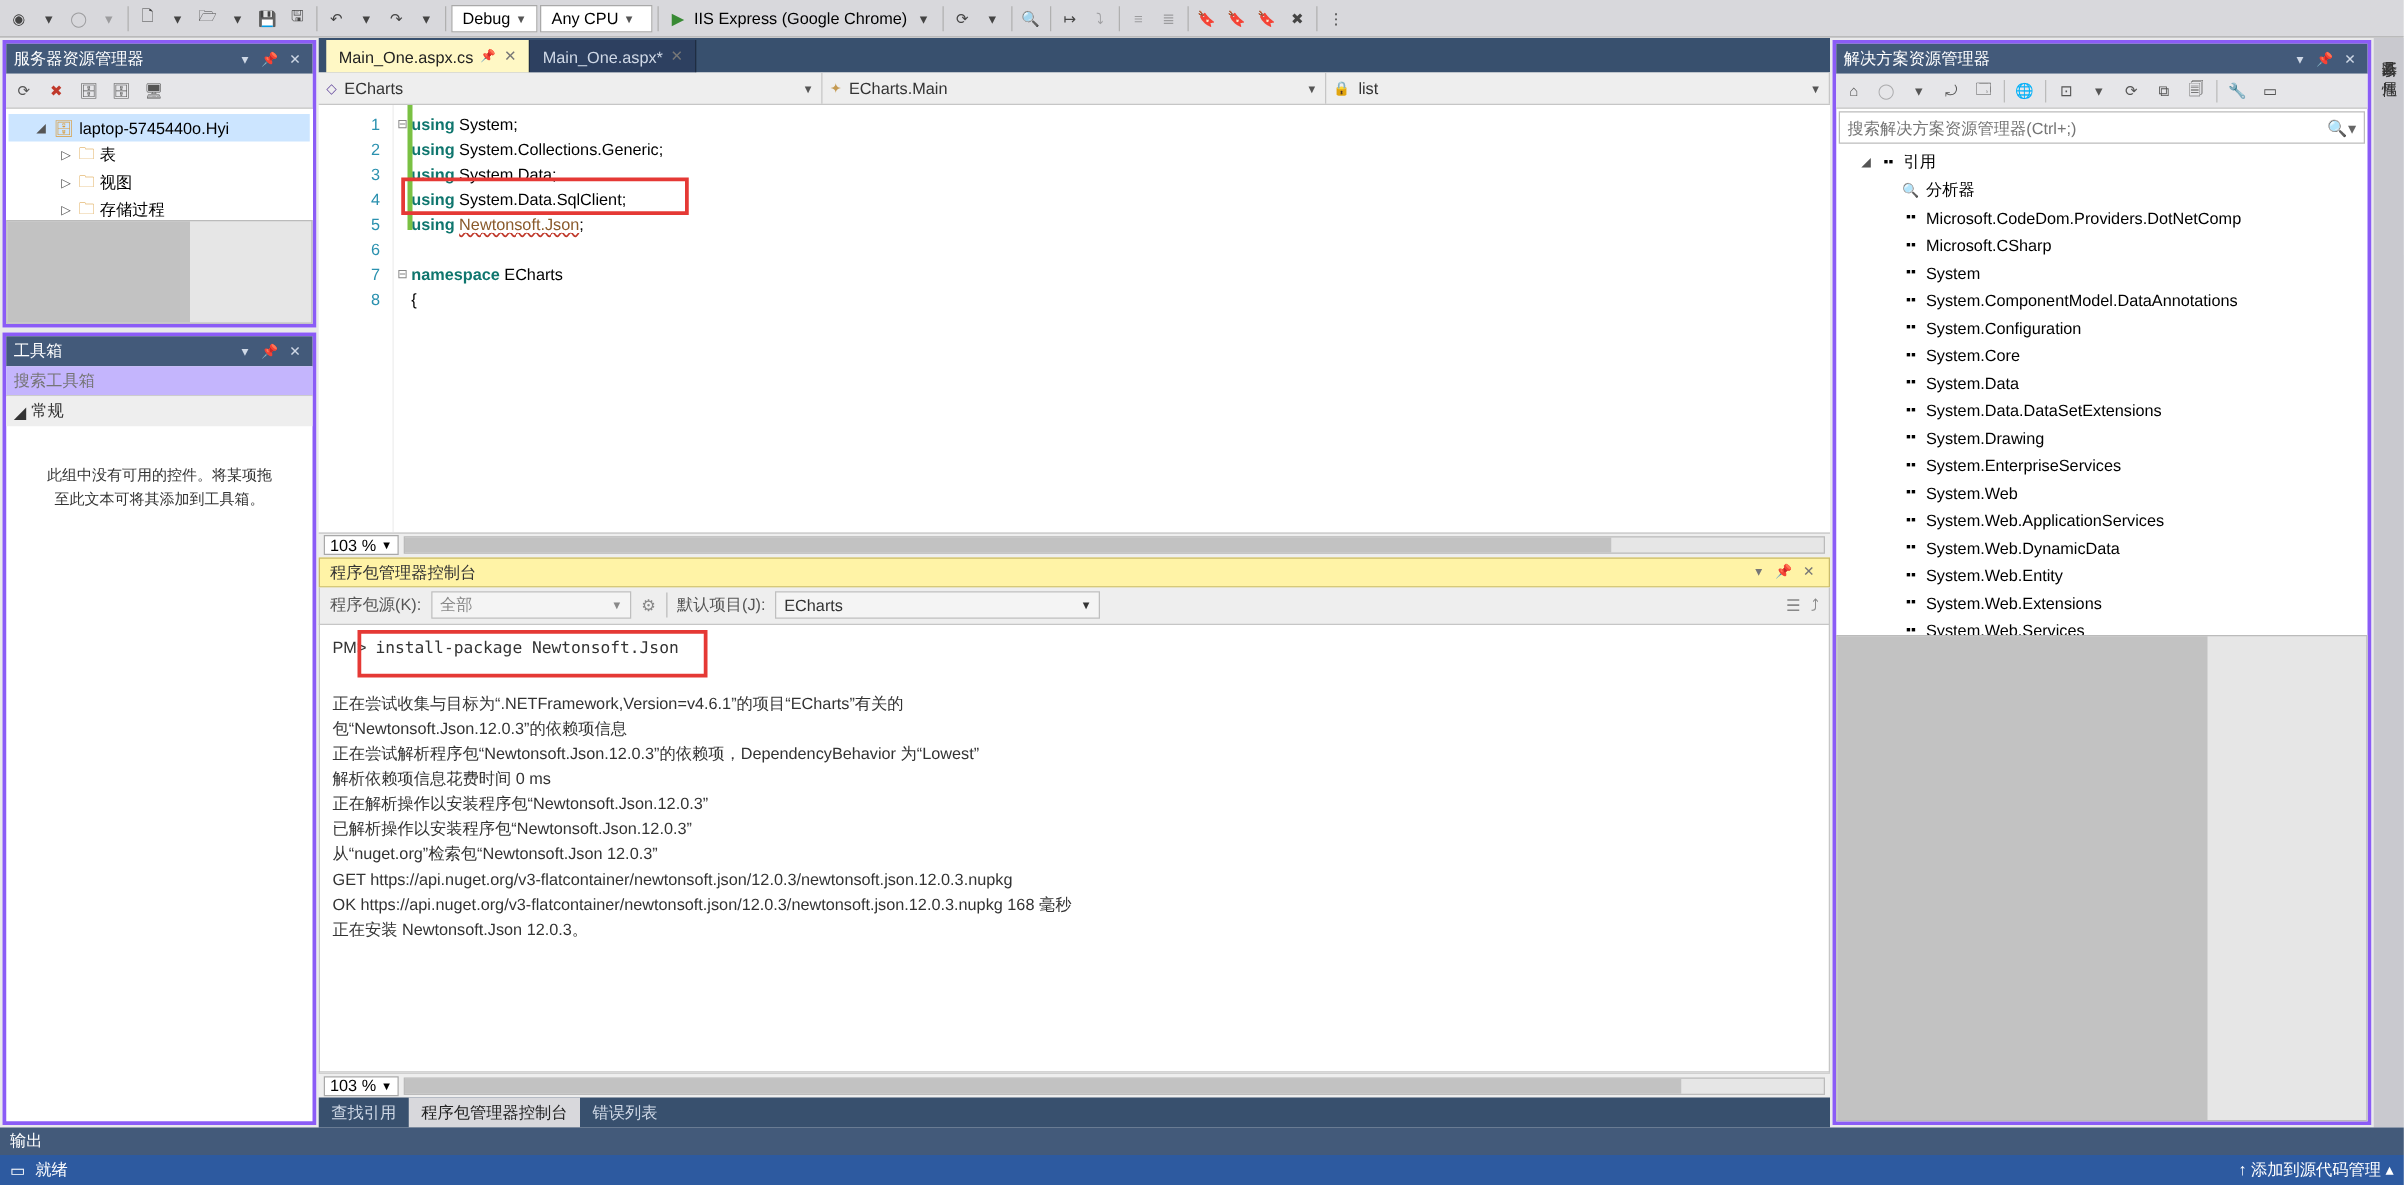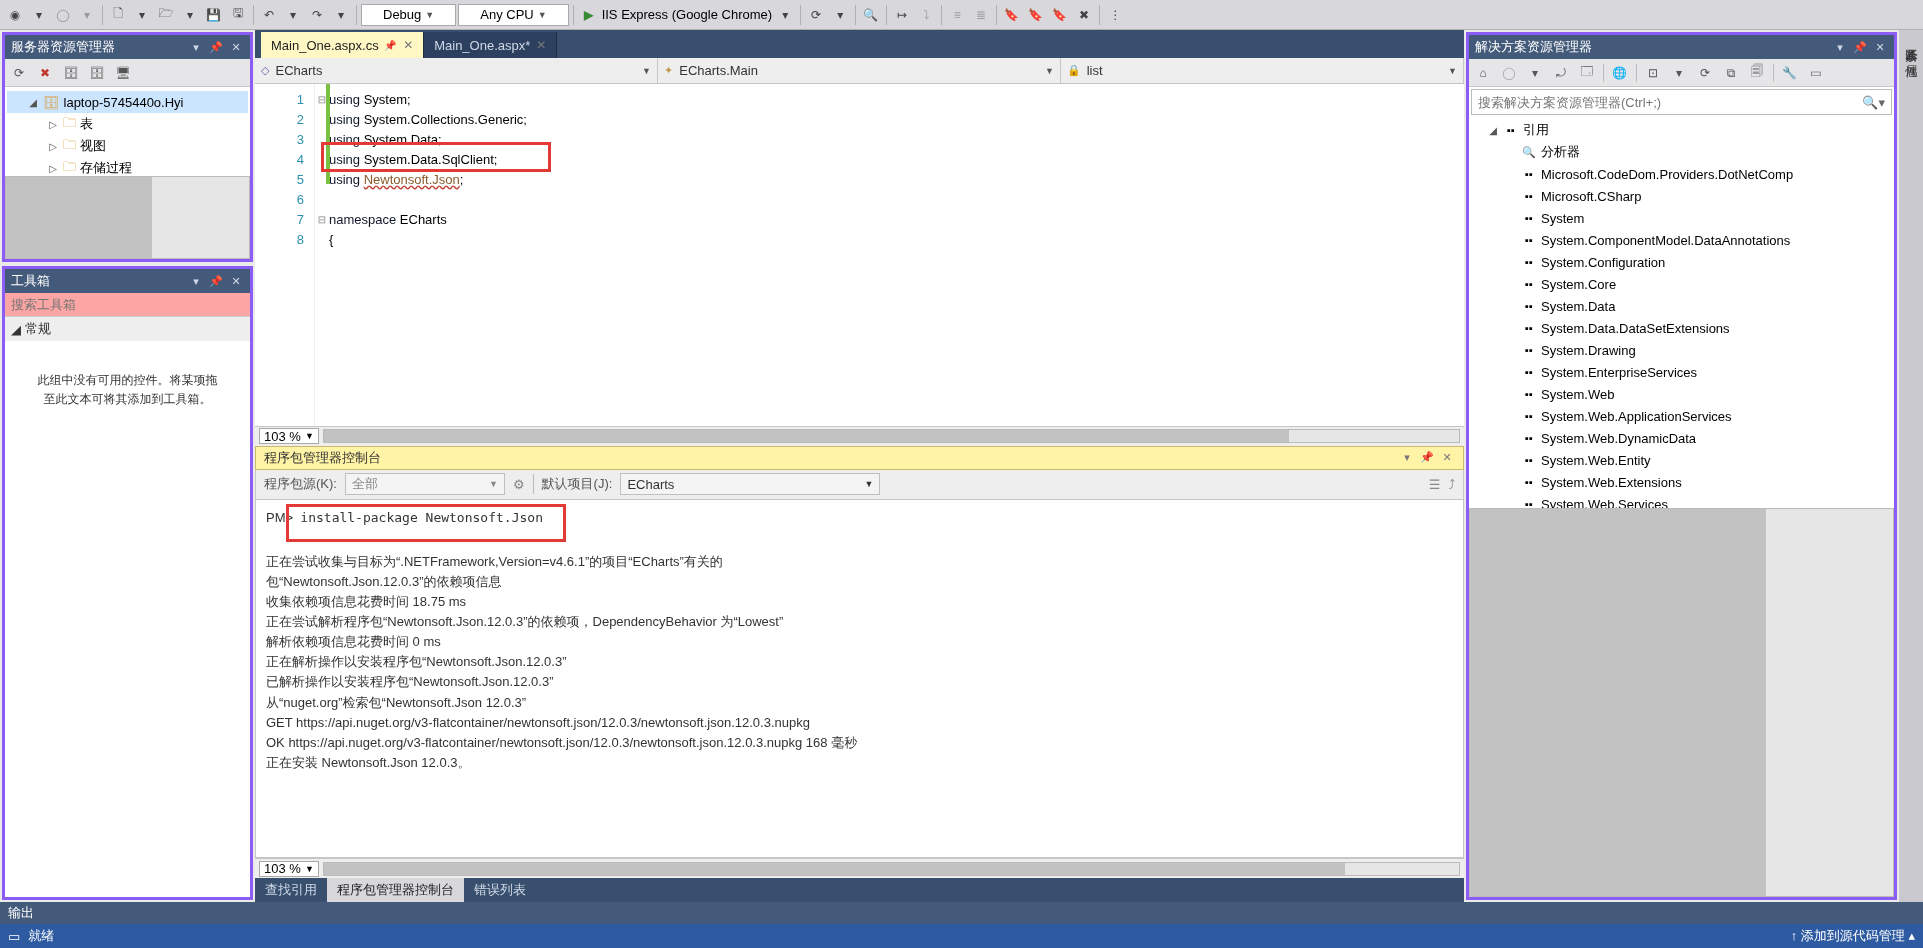--- a/index.html
+++ b/index.html
@@ -3,21 +3,21 @@
 <meta charset="utf-8">
 <style>
 * { margin:0; padding:0; box-sizing:border-box; font-family:"Microsoft YaHei","Segoe UI",sans-serif; font-size:13px; }
 body { background:#fff; overflow:hidden; }
 .root { width:1923px; height:948px; display:flex; flex-direction:column; background:#eaeaeb; }
 
 
 .toolbar { height:30px; background:#d8d8dc; border-bottom:1px solid #b0b0b0; display:flex; align-items:center; padding:0 4px; gap:2px; }
 .tbtn { width:22px; height:22px; display:flex; align-items:center; justify-content:center; color:#444; font-size:12px; }
 .tsep { width:1px; height:20px; background:#b0b0b0; margin:0 2px; }
-.tcombo { height:22px; border:1px solid #a9a9a9; background:#fff; padding:0 21px; display:flex; align-items:center; gap:4px; }
+.tcombo { height:22px; border:1px solid #a9a9a9; background:#fff; padding:0 8px; display:flex; align-items:center; gap:4px; }
 .tcombo .arrow { font-size:9px; color:#555; }
 .play { color:#388a34; font-weight:bold; }
 
 
 .main { flex:1; display:flex; min-height:0; }
 .leftcol { width:255px; display:flex; flex-direction:column; }
 .centercol { flex:1; display:flex; flex-direction:column; min-width:0; }
 .rightcol { width:435px; display:flex; flex-direction:column; }
 .farright { width:24px; background:#c9c9cf; display:flex; flex-direction:column; align-items:center; padding-top:6px; gap:8px; }
 .farright .vtab { writing-mode:vertical-rl; font-size:12px; color:#333; padding:4px 2px; }
@@ -34,21 +34,21 @@
 
 .tree { padding:4px 2px; font-size:13px; }
 .tree-row { display:flex; align-items:center; height:22px; gap:4px; padding-left:4px; white-space:nowrap; }
 .tree-row .tw { width:12px; display:inline-block; text-align:center; color:#555; font-size:10px; }
 .tree-row .ficon { color:#d99b39; }
 .tree-row.sel { background:#cce5ff; }
 .indent1 { padding-left:20px; }
 .indent2 { padding-left:40px; }
 
 
-.toolbox-search { height:24px; border:none; border-bottom:1px solid #ccc; width:100%; padding:0 6px; background:#fca5a5; }
+.toolbox-search { height:24px; border:none; border-bottom:1px solid #ccc; width:100%; padding:0 6px; background:#c4b5fd; }
 .toolbox-cat { background:#eee; padding:3px 6px; font-size:12px; color:#333; display:flex; align-items:center; gap:4px; }
 .toolbox-msg { padding:30px; font-size:12px; color:#333; text-align:center; line-height:1.6; }
 
 
 .edtabs { height:28px; background:#38506e; display:flex; align-items:flex-end; padding-left:6px; }
 .edtab { height:26px; padding:0 10px; display:flex; align-items:center; gap:6px; color:#cfd8e6; background:#2d4060; border-right:1px solid #1f2d42; font-size:13px; }
 .edtab.active { background:#fff8c5; color:#222;justify-content:center; }
 .edtab .x { font-size:12px; color:#777; }
 .edtab .pin { font-size:10px; }
 
@@ -59,21 +59,21 @@
 .navcombo .arrow { margin-left:auto; font-size:9px; color:#555; }
 
 
 .code { flex:1; display:flex; font-family:Consolas,monospace; font-size:14px; background:#fff; overflow:auto; }
 .gutter { width:60px; text-align:right; color:#2b91af; padding:6px 10px 6px 0; user-select:none; background:#fff; border-right:1px solid #eee; }
 .gutter div { height:20px; line-height:20px; }
 .foldcol { width:14px; padding-top:6px; }
 .foldcol div { height:20px; line-height:20px; text-align:center; color:#888; font-size:10px; }
 .codelines { padding:6px 0; position:relative; }
 .codelines .ln { height:20px; line-height:20px; white-space:pre; }
-.kw { color:#0f172a; }
+.kw { color:#0f766e;font-weight:bold; }
 .err { color:#8a5a2b; text-decoration:underline wavy #c0392b; }
 .changemark { position:absolute; left:-3px; width:4px; background:#7ac143; }
 .redbox { position:absolute; border:3px solid #e53935; pointer-events:none; }
 
 .zoombar { height:20px; background:#eee; border-top:1px solid #c6c6c6; display:flex; align-items:center; padding:0 4px; font-size:12px; gap:4px; }
 .zoombar .zc { border:1px solid #a9a9a9; background:#fff; padding:0 4px; height:16px; display:flex; align-items:center; gap:4px; }
 .hscroll { flex:1; height:14px; background:#e6e6e6; border:1px solid #bbb; position:relative; }
 .hscroll .thumb { position:absolute; height:100%; background:#c2c2c2; }
 
 
@@ -319,21 +319,20 @@
         <span style="color:#888">☰</span>
         <span style="color:#888">⤴</span>
       </div>
       <div class="console-body">
         <div style="position:absolute;border:3px solid #e53935;top:4px;left:30px;width:280px;height:38px;pointer-events:none"></div>
         <div><span class="prompt">PM&gt;</span>&nbsp;&nbsp;<span class="cmd">install-package Newtonsoft.Json</span></div>
         <div style="height:24px"></div>
         <div id="pmcout">
             <div>正在尝试收集与目标为“.NETFramework,Version=v4.6.1”的项目“ECharts”有关的</div>
             <div>包“Newtonsoft.Json.12.0.3”的依赖项信息</div>
-            <div>收集依赖项信息花费时间 18.75 ms</div>
             <div>正在尝试解析程序包“Newtonsoft.Json.12.0.3”的依赖项，DependencyBehavior 为“Lowest”</div>
             <div>解析依赖项信息花费时间 0 ms</div>
             <div>正在解析操作以安装程序包“Newtonsoft.Json.12.0.3”</div>
             <div>已解析操作以安装程序包“Newtonsoft.Json.12.0.3”</div>
             <div>从“nuget.org”检索包“Newtonsoft.Json 12.0.3”</div>
             <div>  GET https://api.nuget.org/v3-flatcontainer/newtonsoft.json/12.0.3/newtonsoft.json.12.0.3.nupkg</div>
             <div>  OK https://api.nuget.org/v3-flatcontainer/newtonsoft.json/12.0.3/newtonsoft.json.12.0.3.nupkg 168 毫秒</div>
             <div>正在安装 Newtonsoft.Json 12.0.3。</div>
           </div>
       </div>

